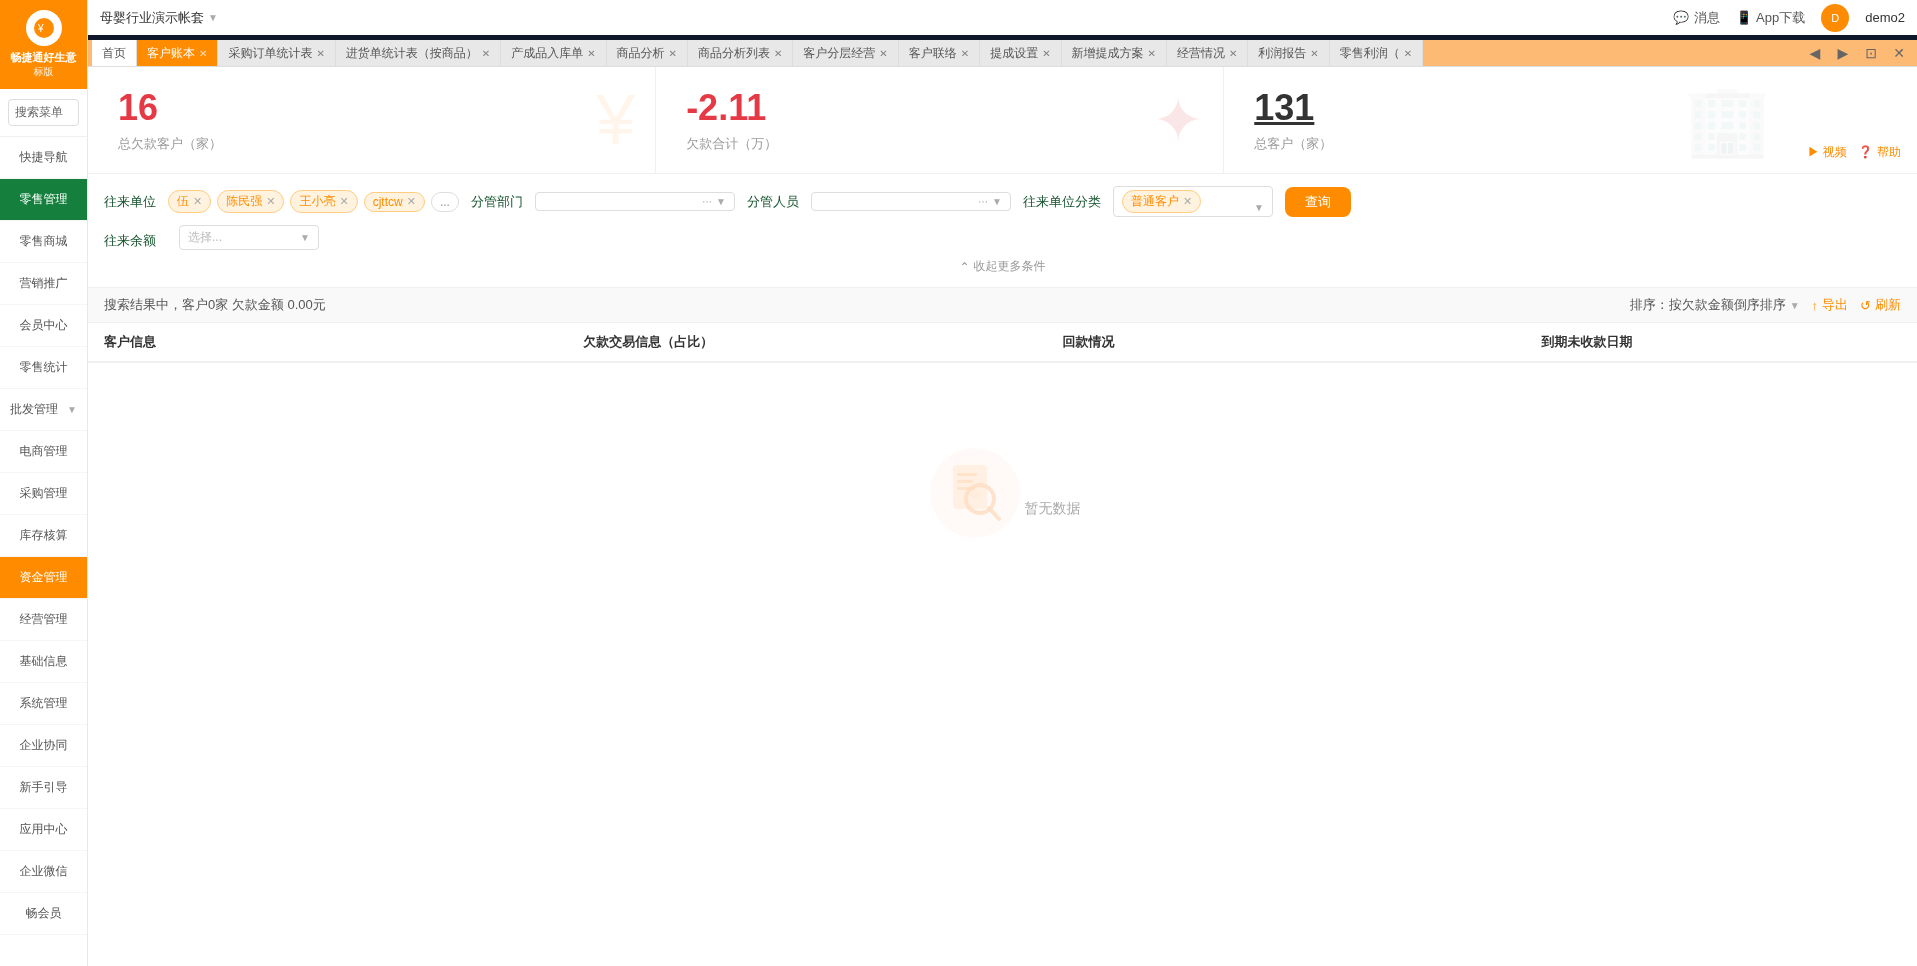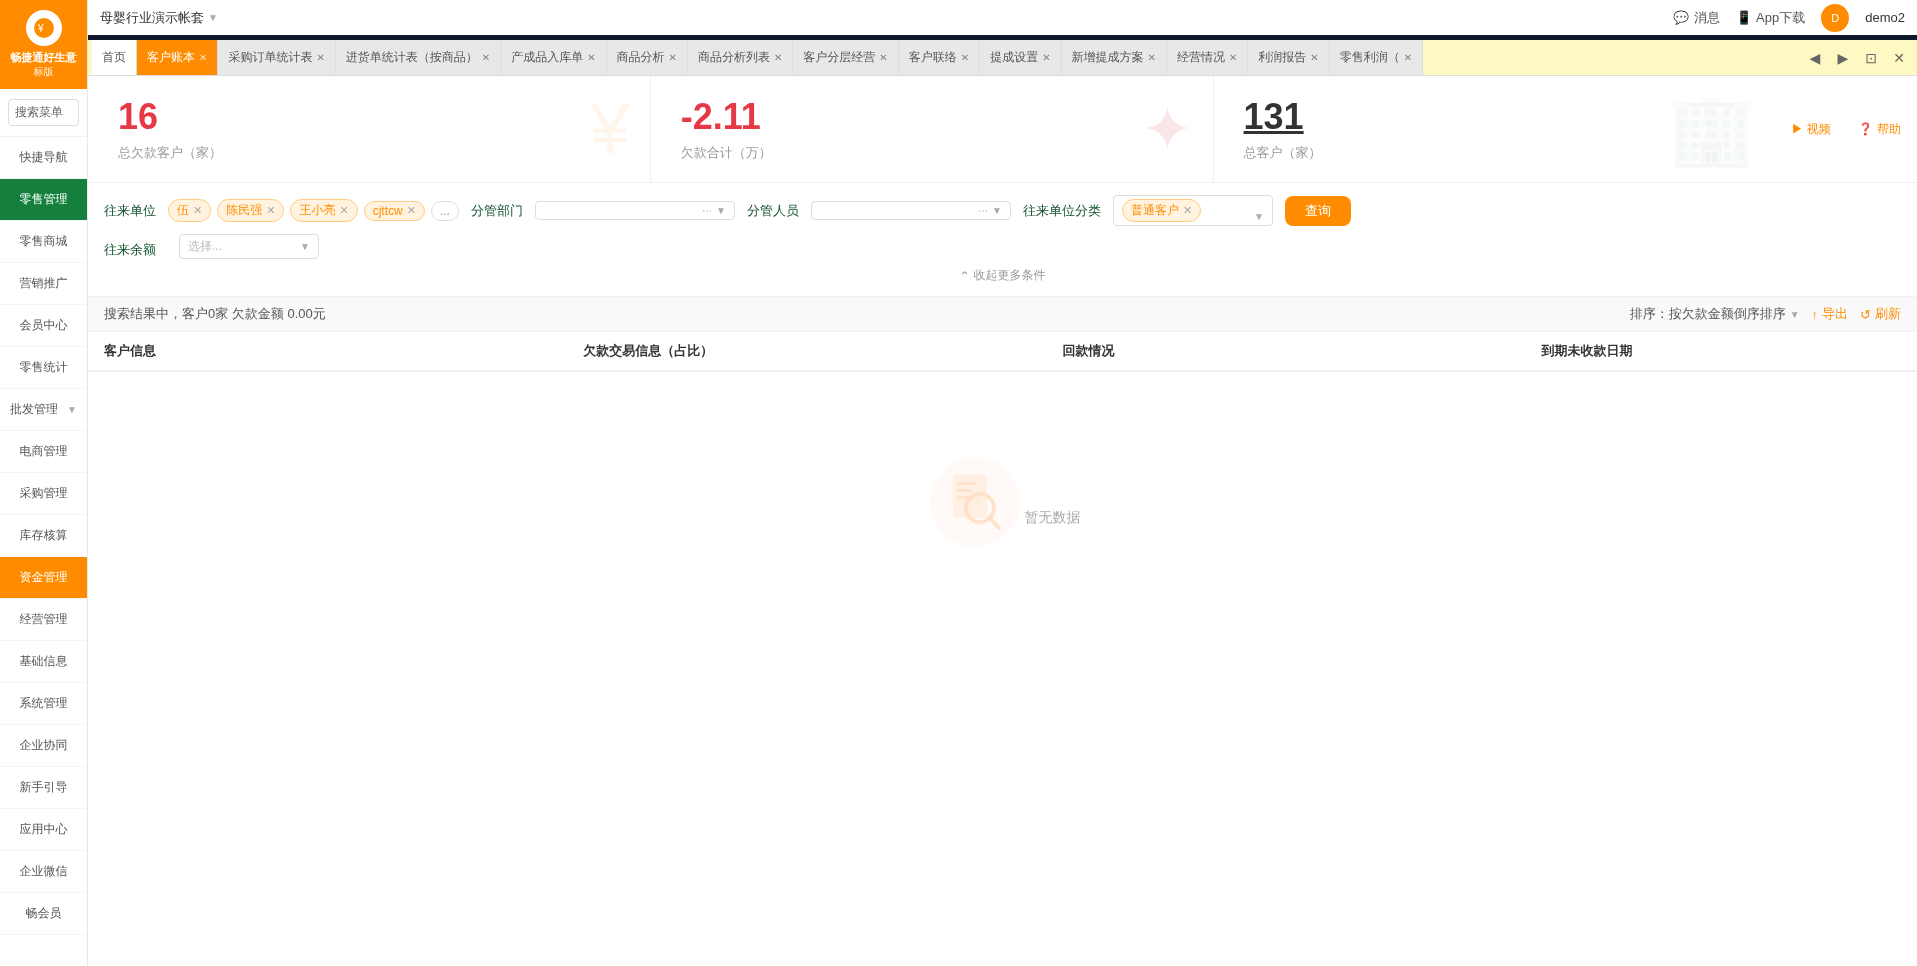--- a/index.html
+++ b/index.html
@@ -22,21 +22,21 @@
 
     
     .topbar { height: 40px; background: #fff; border-bottom: 5px solid #0f172a; display: flex; align-items: center; justify-content: space-between; padding: 0 12px; flex-shrink: 0; }
     .topbar-left { display: flex; align-items: center; gap: 8px; }
     .topbar-selector { display: flex; align-items: center; gap: 4px; font-size: 13px; cursor: pointer; }
     .topbar-right { display: flex; align-items: center; gap: 16px; font-size: 13px; }
     .topbar-right .msg-btn, .topbar-right .app-btn { display: flex; align-items: center; gap: 4px; cursor: pointer; color: #555; }
     .topbar-right .avatar { width: 28px; height: 28px; border-radius: 50%; background: #ff8c00; display: flex; align-items: center; justify-content: center; color: #fff; font-size: 11px; }
 
     
-    .tabbar { height: 36px; background: #fef9c3; display: flex; align-items: center; padding: 0 4px; flex-shrink: 0; overflow-x: hidden; border-bottom: 1px solid #ddd; }
+    .tabbar { height: 27px; background: #fdba74; display: flex; align-items: center; padding: 0 4px; flex-shrink: 0; overflow-x: hidden; border-bottom: 1px solid #ddd; }
     .tab-item { display: flex; align-items: center; gap: 4px; padding: 6px 10px; font-size: 12px; cursor: pointer; white-space: nowrap; border-right: 1px solid #ddd; color: #555; background: #e8e8e8; height: 36px; }
     .tab-item.active { background: #ff8c00; color: #fff; }
     .tab-item.home { background: #fff; }
     .tab-item .tab-close { font-size: 10px; opacity: 0.7; }
     .tabbar-actions { display: flex; align-items: center; margin-left: auto; }
     .tabbar-action-btn { width: 28px; height: 28px; display: flex; align-items: center; justify-content: center; cursor: pointer; font-size: 14px; color: #666; }
 
     
     .content { flex: 1; overflow: auto; background: #fff; }
 
@@ -223,21 +223,21 @@
       <div class="stat-block stat-block-mid" style="position:relative;">
         <div class="stat-bg-icon" style="color:#e63946;font-size:60px;">✦</div>
         <div class="stat-value red">-2.11</div>
         <div class="stat-label">欠款合计（万）</div>
       </div>
       <div class="stat-block" style="position:relative;">
         <div class="stat-bg-icon" style="color:#7ec8e3;">🏢</div>
         <div class="stat-value" style="text-decoration:underline;font-weight:bold;">131</div>
         <div class="stat-label">总客户（家）</div>
       </div>
-      <div style="display:flex;align-items:center;padding:12px 16px;gap:28px;">
+      <div style="display:flex;align-items:flex-end;padding:12px 16px;gap:12px;">
         <span style="color:#ff8c00;font-size:12px;cursor:pointer;">
           <span>▶</span>
           <span>视频</span>
         </span>
         <span style="color:#ff8c00;font-size:12px;cursor:pointer;">
           <span>❓</span>
           <span>帮助</span>
         </span>
       </div>
     </div>

